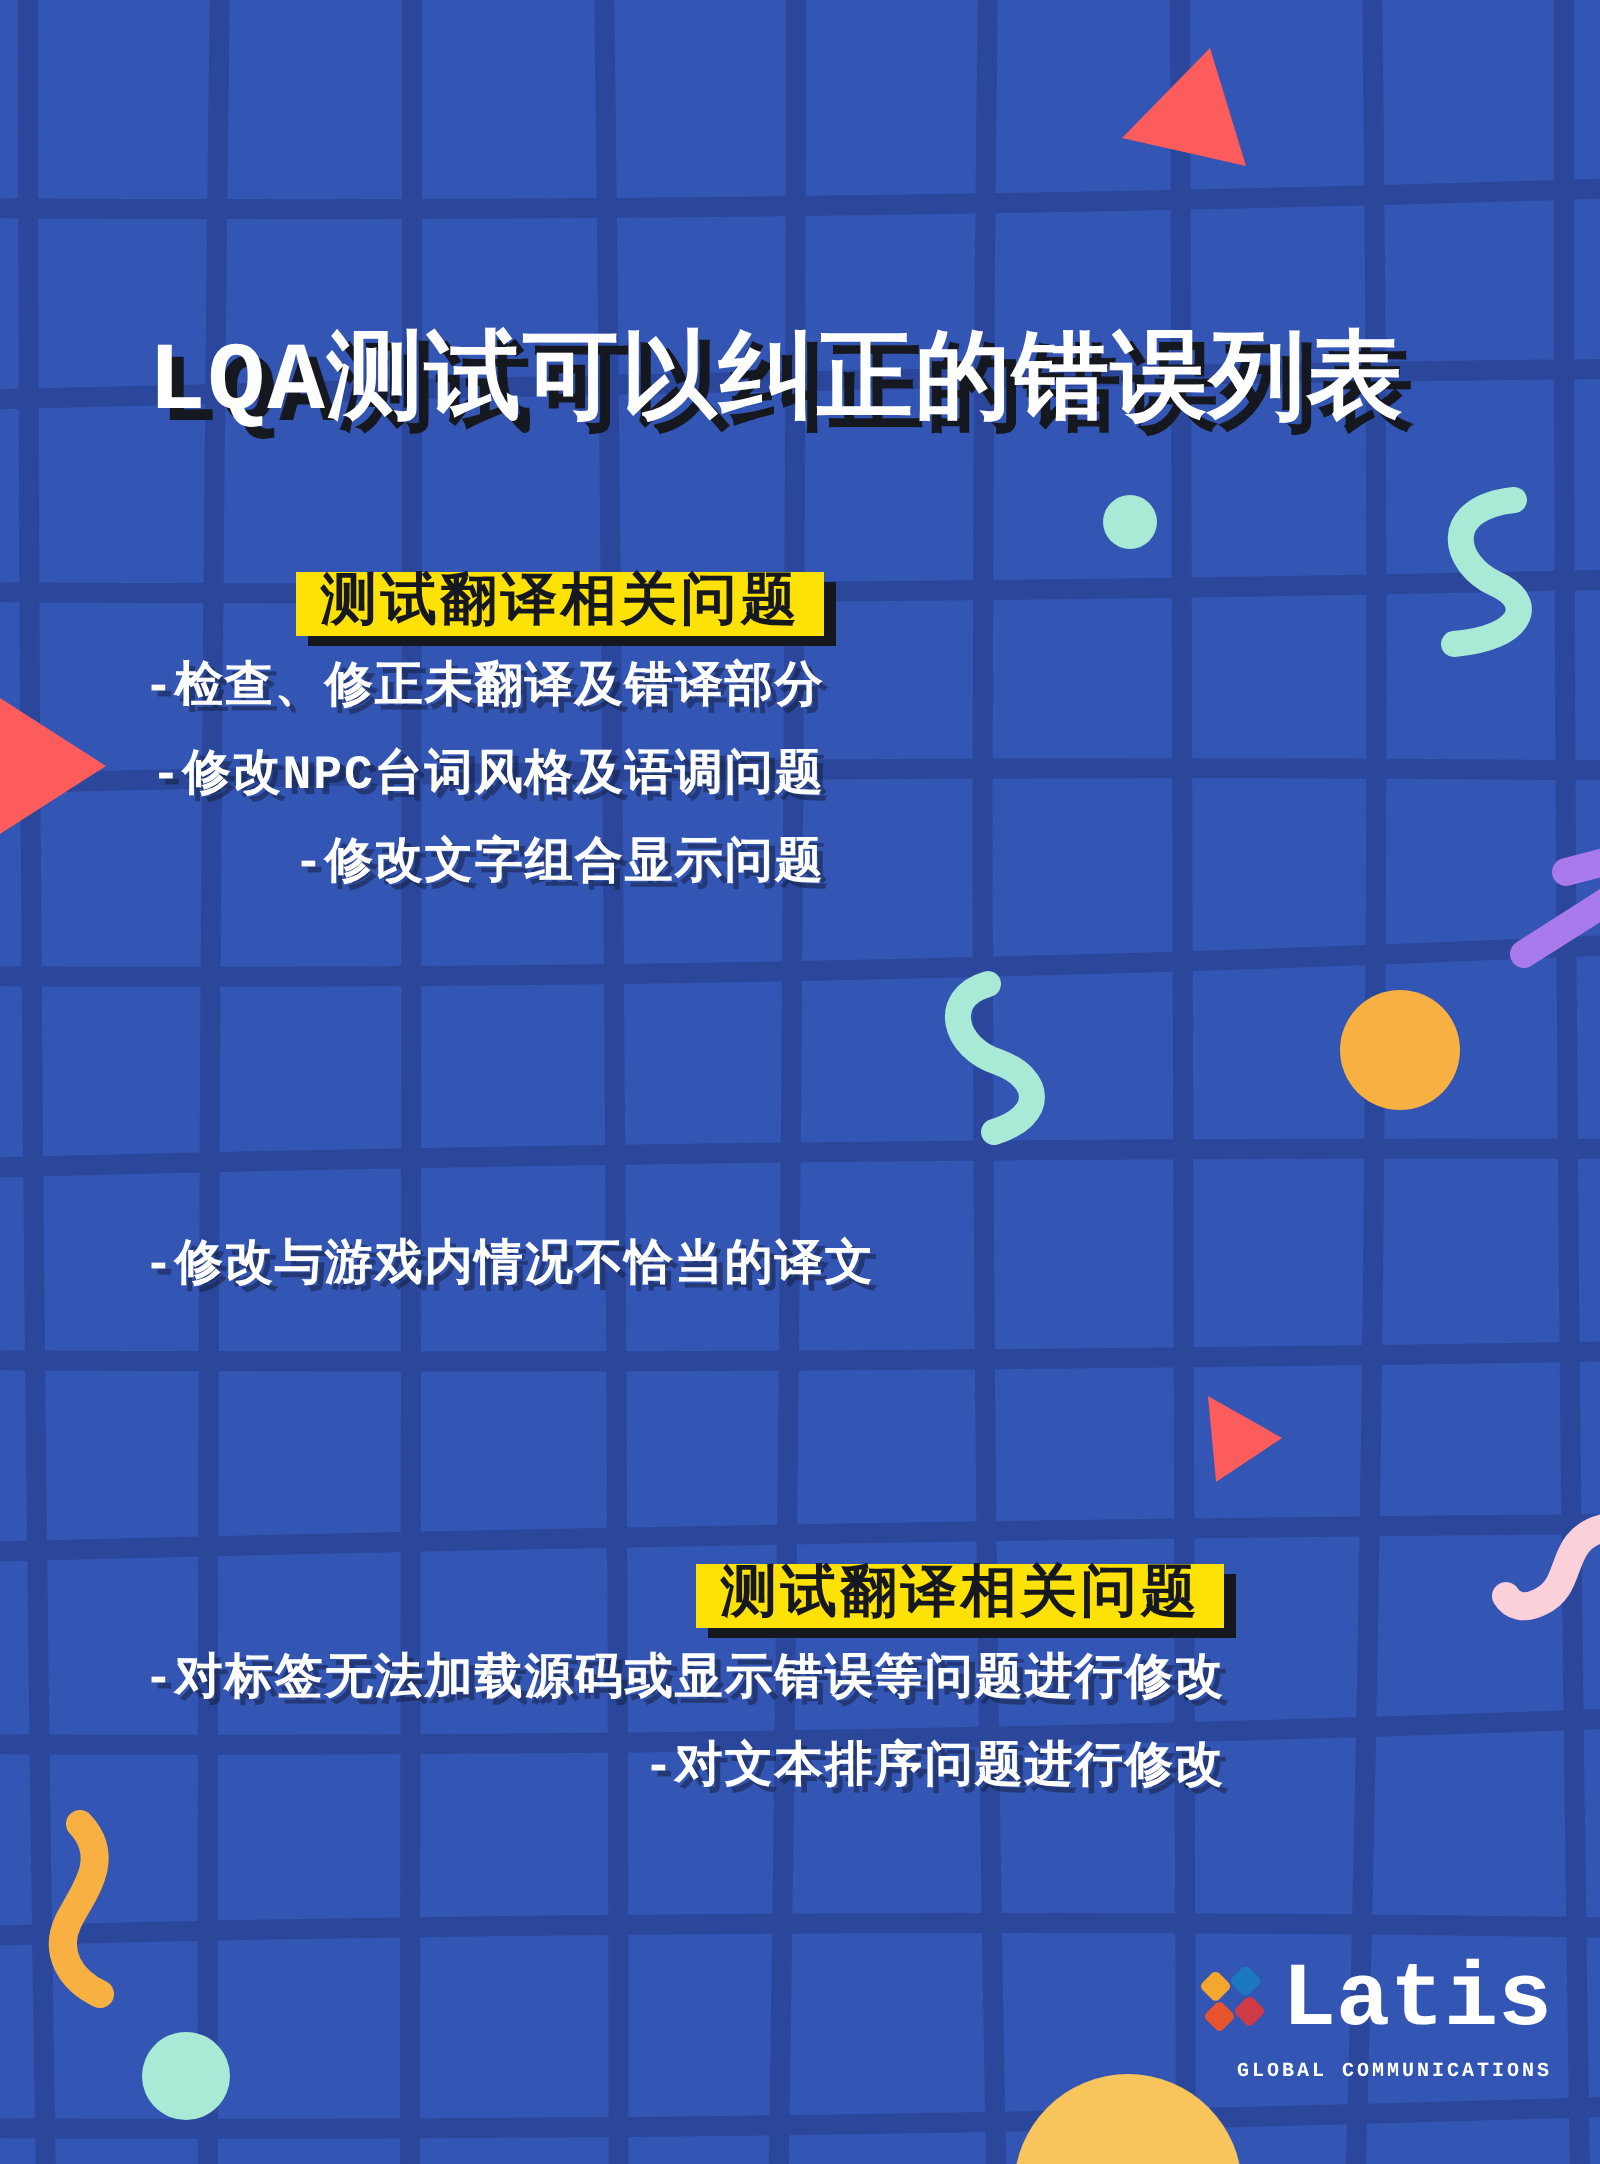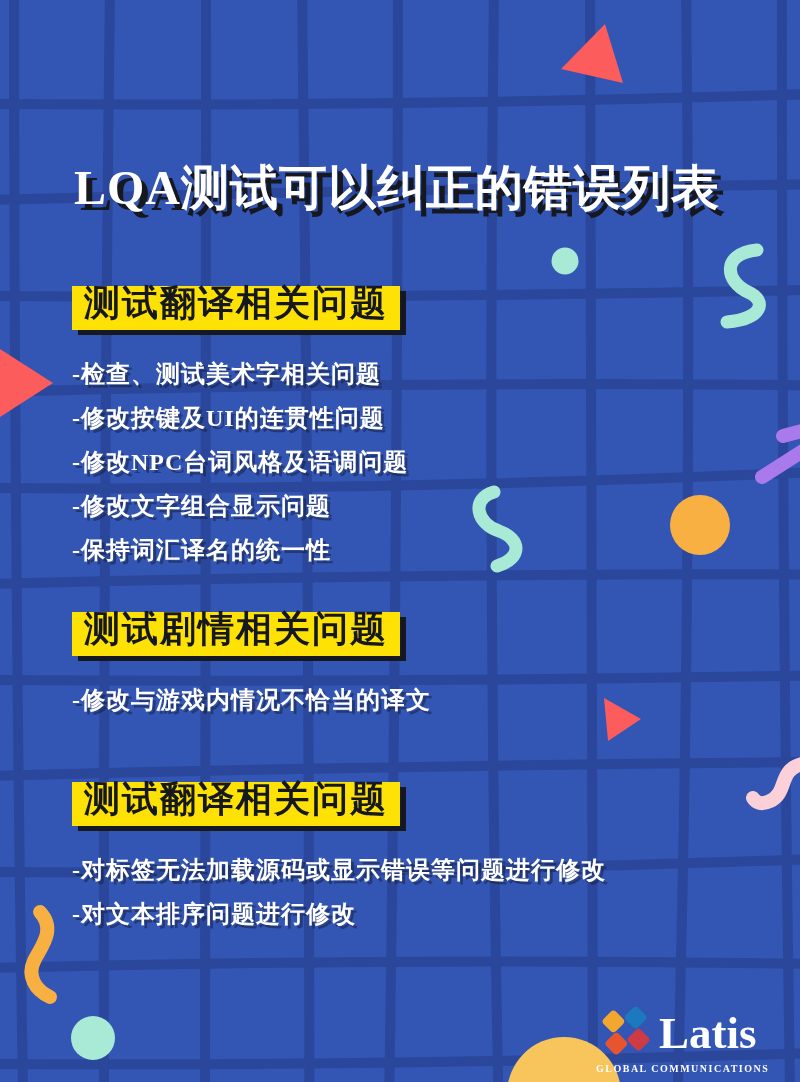--- a/index.html
+++ b/index.html
@@ -1,48 +1,49 @@
 <!DOCTYPE html>
 <html style="--background: #3355B4; --grid-line: #2B479B; --title-text: #FFFFFF; --title-shadow: #15181E; --header-bg: #FFE205; --header-text: #15181E; --item-text: #FFFFFF; --coral: #FC5C5C; --mint: #A8EAD6; --yellow: #F9B042; --yellow-light: #F8C45C; --purple: #A97AEC; --pink: #FBD0D8; --logo-yellow: #F3A72E; --logo-blue: #1C79C0; --logo-orange: #E8542E; --logo-red: #CE3B44; --logo-text: #FFFFFF; --bg: #3355B4;"><head>
 <meta charset="utf-8">
 <title>LQA Poster</title>
 <style>
   html,body{margin:0;padding:0;overflow:hidden;}
   .poster{
     position:relative;width:800px;height:1082px;overflow:hidden;
     background:var(--bg,#3355B4);
-    font-family:Liberation Serif, serif;
+    font-family:Liberation Mono, monospace;
+    text-align:right;
   }
   .decor{position:absolute;left:0;top:0;z-index:0;}
   .content{position:absolute;inset:0;z-index:1;}
   .title{
     position:absolute;left:74px;top:124px;
     font-size:48px;font-weight:900;color:var(--title-text,#fff);
     letter-spacing:1px;white-space:nowrap;
     text-shadow:6px 6px 0 var(--title-shadow,#15181E);
   }
   .section{position:absolute;left:72px;}
   #sections .section:nth-of-type(1){top:286px;}
   #sections .section:nth-of-type(2){top:612px;}
   #sections .section:nth-of-type(3){top:782px;}
   .section-header{
     display:inline-block;
     background:var(--header-bg,#FFE205);
     color:var(--header-text,#15181E);
-    font-size:36px;font-weight:900;letter-spacing:2px;
-    padding:2px 12px 12px 12px;line-height:30px;
+    font-size:28px;font-weight:900;letter-spacing:2px;
+    padding:2px 12px 0 12px;line-height:30px;
     box-shadow:6px 5px 0 var(--title-shadow,#15181E);
-    margin-bottom:22px;white-space:nowrap;
+    margin-bottom:5px;white-space:nowrap;
   }
   .section-item{
     font-size:24px;font-weight:900;color:var(--item-text,#fff);
     line-height:44px;letter-spacing:1px;white-space:nowrap;
     text-shadow:3px 3px 0 rgba(16,22,38,0.45);
   }
-  .logo{position:absolute;left:596px;top:972px;width:180px;color:var(--logo-text,#fff);margin-top:32px;}
+  .logo{position:absolute;left:596px;top:972px;width:180px;color:var(--logo-text,#fff);}
   .logo-row{display:flex;align-items:center;gap:7px;}
   .logo-word{font-size:45px;font-weight:800;line-height:52px;letter-spacing:0px;}
   .logo-tagline{font-size:10px;font-weight:700;letter-spacing:1.5px;margin-top:1px;white-space:nowrap;}
 </style>
 </head>
 <body>
 
 <div class="poster">
 
   <svg class="decor" width="800" height="1082" viewBox="0 0 800 1082">
@@ -80,22 +81,22 @@
     <path d="M 802 764 C 778 770, 788 793, 770 801 C 762 805, 756 803, 753 798" fill="none" stroke="var(--pink)" stroke-width="14" stroke-linecap="round"></path>
     <path d="M 40 912 C 57 930, 40 948, 34 961 C 27 976, 35 990, 50 997" fill="none" stroke="var(--yellow)" stroke-width="14" stroke-linecap="round"></path>
     <circle cx="93" cy="1038" r="22" fill="var(--mint)"></circle>
     <circle cx="564" cy="1094" r="57" fill="var(--yellow-light)"></circle>
   </svg>
 
   <div class="content">
     <h1 class="title">LQA测试可以纠正的错误列表</h1>
 
     <div id="sections">
-        <section class="section"><div class="section-header">测试翻译相关问题</div><div class="section-item">-检查、测试美术字相关问题</div><div class="section-item">-修改按键及UI的连贯性问题</div><div class="section-item">-修改NPC台词风格及语调问题</div><div class="section-item">-修改文字组合显示问题</div><div class="section-item">-保持词汇译名的统一性</div></section>
-        <section class="section"><div class="section-header">测试剧情相关问题</div><div class="section-item">-修改与游戏内情况不恰当的译文</div></section>
+        <section class="section"><div class="section-header">测试翻译相关问题</div><div class="section-item">-检查、修正未翻译及错译部分</div><div class="section-item">-修改NPC台词风格及语调问题</div><div class="section-item">-修改文字组合显示问题</div></section>
+        <section class="section"><div class="section-item">-修改与游戏内情况不恰当的译文</div></section>
         <section class="section"><div class="section-header">测试翻译相关问题</div><div class="section-item">-对标签无法加载源码或显示错误等问题进行修改</div><div class="section-item">-对文本排序问题进行修改</div></section>
       </div>
 
     <div class="logo">
       <div class="logo-row">
         <svg class="logo-mark" width="56" height="58" viewBox="0 0 58 58">
           <rect x="9" y="8" width="18" height="18" rx="4" fill="var(--logo-yellow)" transform="rotate(45 18 17)"></rect>
           <rect x="32" y="4" width="18" height="18" rx="4" fill="var(--logo-blue)" transform="rotate(45 41 13)"></rect>
           <rect x="12" y="31" width="18" height="18" rx="4" fill="var(--logo-orange)" transform="rotate(45 21 40)"></rect>
           <rect x="35" y="27" width="18" height="18" rx="4" fill="var(--logo-red)" transform="rotate(45 44 36)"></rect>

